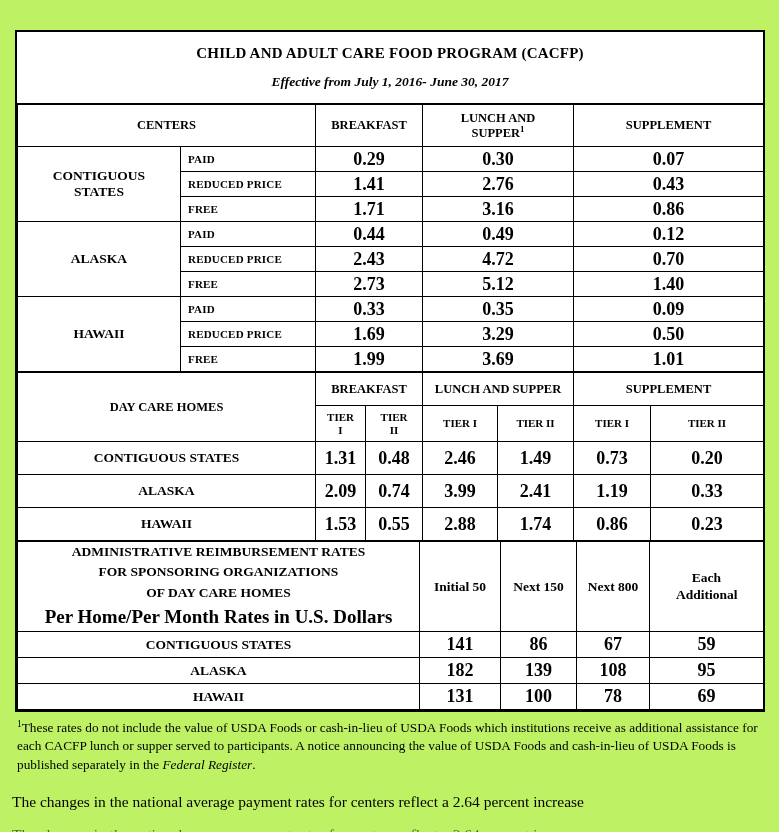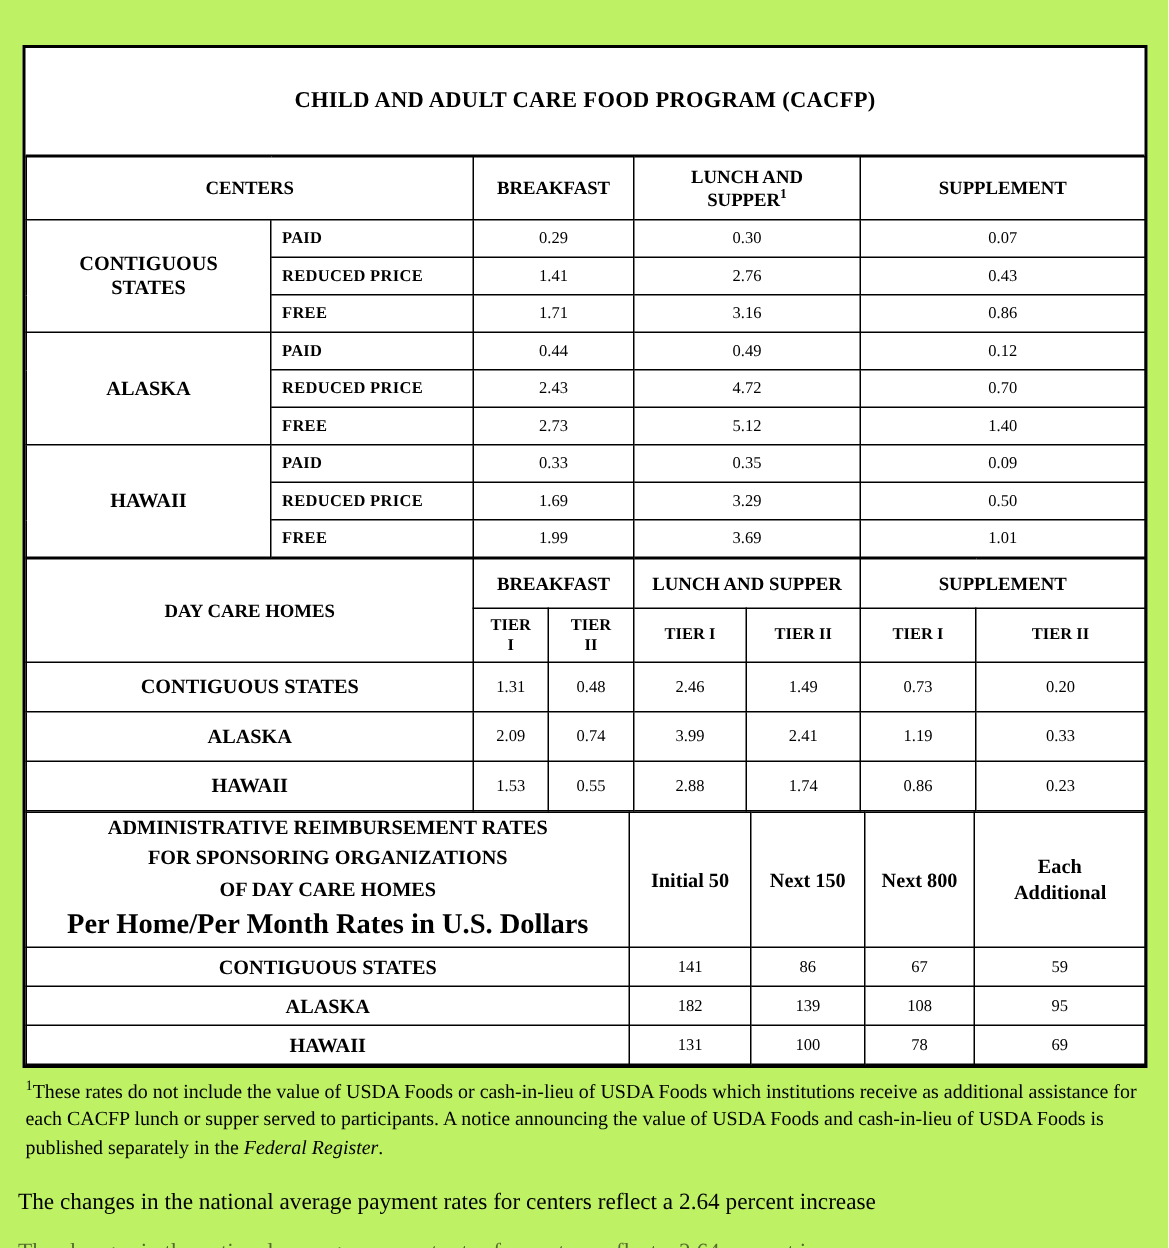--- a/index.html
+++ b/index.html
@@ -55,21 +55,21 @@
     line-height: 1.2;
     padding: 0 20px;
   }
   .cat-cell {
     text-align: left;
     font-weight: bold;
     font-size: 11px;
     padding-left: 7px;
     letter-spacing: 0.2px;
   }
-  .val-cell { font-weight: normal; font-size: 11px; }
+  .val-cell { font-weight: bold; font-size: 18px; }
   .sup { vertical-align: super; font-size: 9px; line-height: 0; }
 
   
   .dch-h1 td { height: 33px; font-weight: bold; font-size: 12.5px; }
   .dch-h2 td { height: 36px; font-weight: bold; font-size: 11px; line-height: 1.15; }
   .dch-label { font-weight: bold; font-size: 13.5px; }
   .dch-row td { height: 33px; }
   .dch-row .row-label { font-weight: bold; font-size: 13.5px; }
 
   
@@ -115,20 +115,21 @@
 </style>
 </head>
 <body>
 
 <div class="page">
 
   <div class="table-box">
 
     <div class="title-block">
       <div class="title-main">CHILD AND ADULT CARE FOOD PROGRAM (CACFP)</div>
+      <div class="title-sub">Effective from July 1, 2016- June 30, 2017</div>
     </div>
 
     <table>
       <colgroup>
         <col style="width:163px">
           <col style="width:135px">
           <col style="width:107px">
           <col style="width:151px">
           <col style="width:190px">
       </colgroup>

